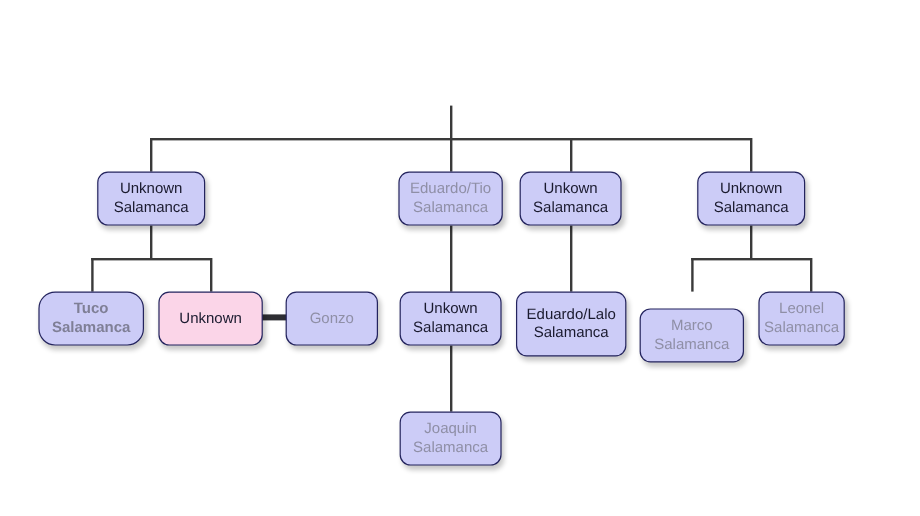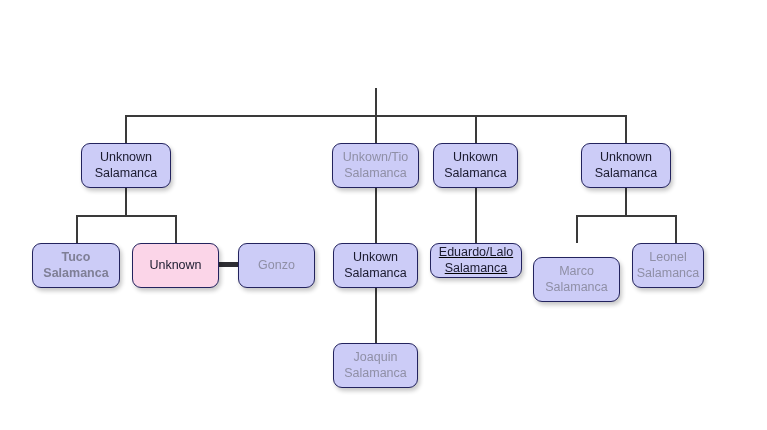--- a/index.html
+++ b/index.html
@@ -100,53 +100,53 @@
 
   <div class="line v" style="left:375px; top:288px; height:55px;"></div>
 
 
   <div class="node fill-blue" style="left:81px; top:143px; width:90px; height:45px;">
     <span class="label tx-dark">Unknown
 Salamanca</span>
   </div>
 
   <div class="node fill-blue" style="left:332px; top:143px; width:87px; height:45px;">
-    <span class="label tx-gray">Unkown/Tio
+    <span class="label tx-gray">Eduardo/Tio
 Salamanca</span>
   </div>
 
   <div class="node fill-blue" style="left:433px; top:143px; width:85px; height:45px;">
     <span class="label tx-dark">Unkown
 Salamanca</span>
   </div>
 
   <div class="node fill-blue" style="left:581px; top:143px; width:90px; height:45px;">
     <span class="label tx-dark">Unknown
 Salamanca</span>
   </div>
 
-  <div class="node fill-blue" style="left:32px; top:243px; width:88px; height:45px;">
+  <div class="node fill-blue" style="left:32px; top:243px; width:88px; height:45px;border-radius:14px;">
     <span class="label tx-bold">Tuco
 Salamanca</span>
   </div>
 
   <div class="node fill-pink" style="left:132px; top:243px; width:87px; height:45px;">
     <span class="label tx-dark">Unknown</span>
   </div>
 
   <div class="node fill-blue" style="left:238px; top:243px; width:77px; height:45px;">
     <span class="label tx-gray">Gonzo</span>
   </div>
 
   <div class="node fill-blue" style="left:333px; top:243px; width:85px; height:45px;">
     <span class="label tx-dark">Unkown
 Salamanca</span>
   </div>
 
-  <div class="node fill-blue" style="left:430px; top:243px; width:92px; height:35px;text-decoration:underline;">
+  <div class="node fill-blue" style="left:430px; top:243px; width:92px; height:54px;">
     <span class="label tx-dark">Eduardo/Lalo
 Salamanca</span>
   </div>
 
   <div class="node fill-blue" style="left:533px; top:257px; width:87px; height:45px;">
     <span class="label tx-gray">Marco
 Salamanca</span>
   </div>
 
   <div class="node fill-blue" style="left:632px; top:243px; width:72px; height:45px;">

